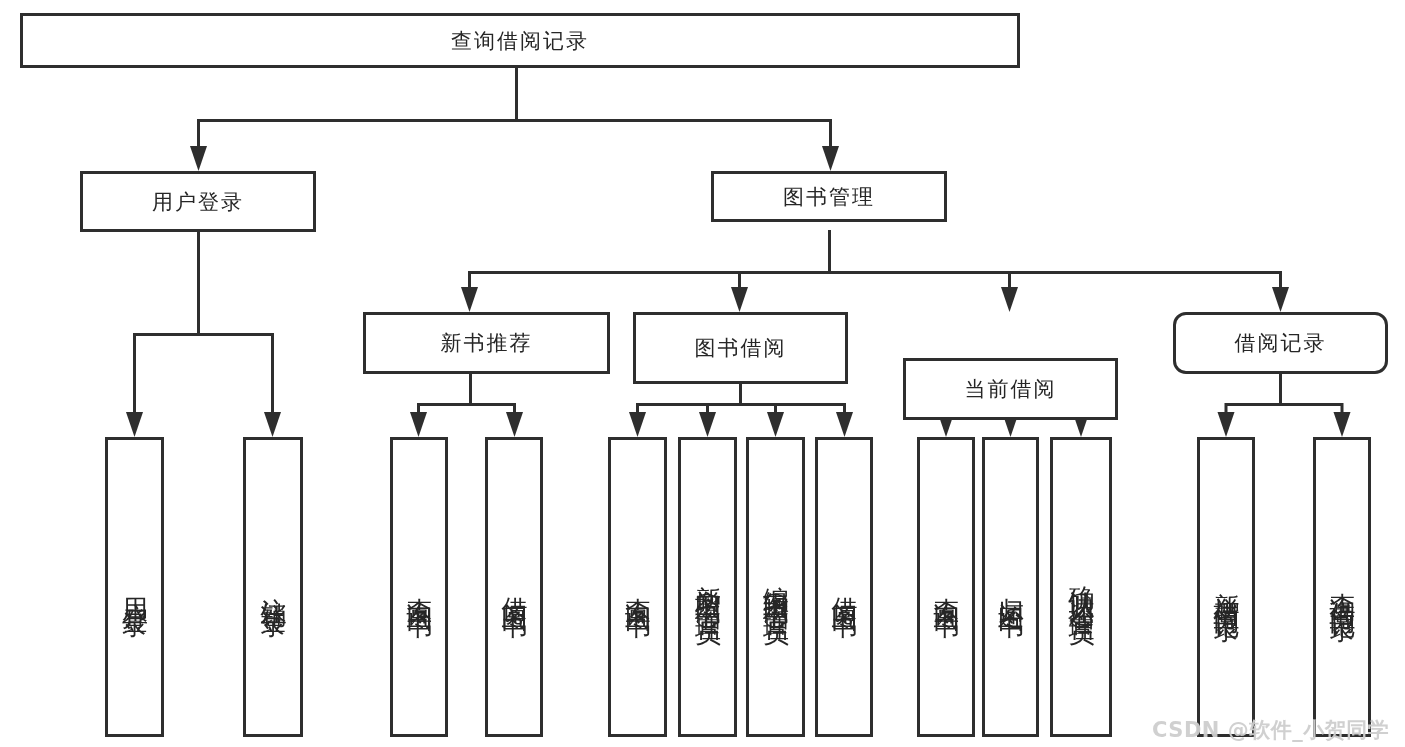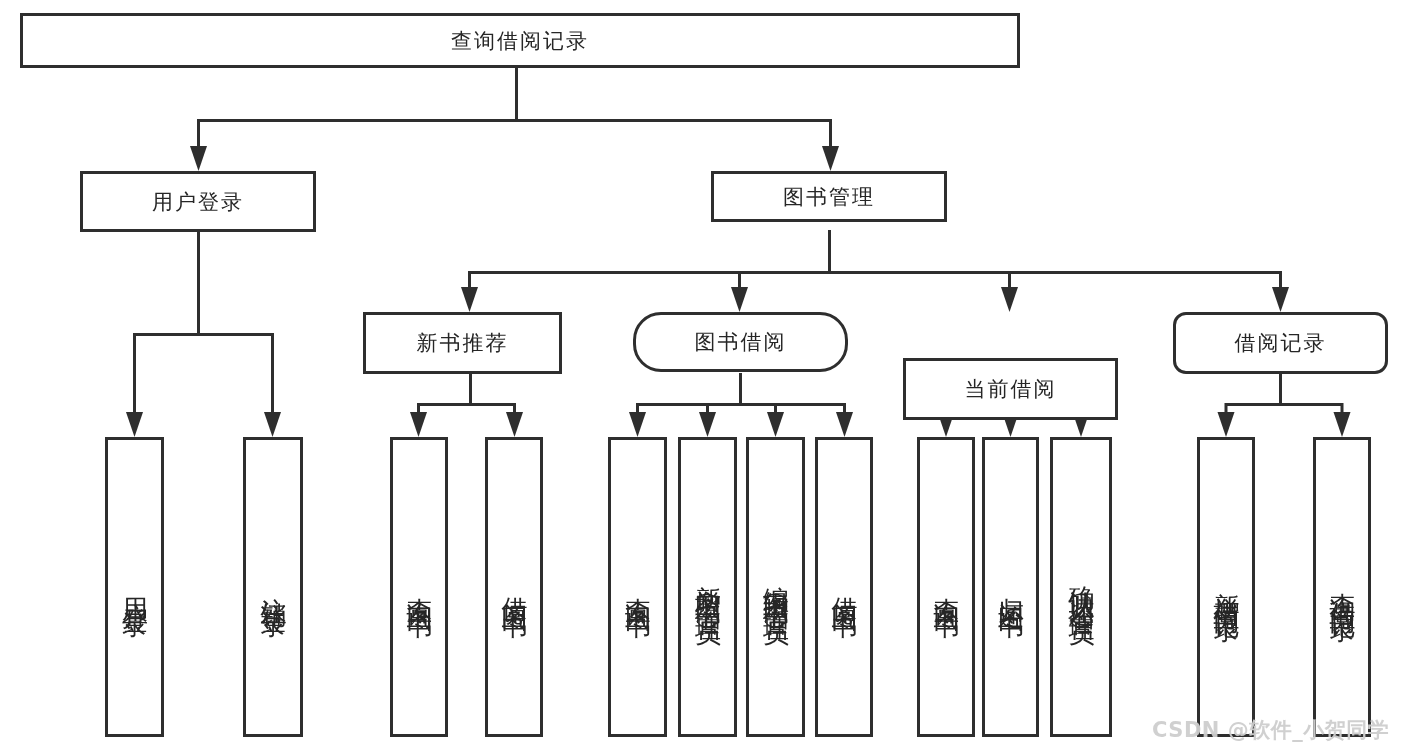--- a/index.html
+++ b/index.html
@@ -106,24 +106,24 @@
     <span>查询借阅记录</span>
   </div>
 
   <div class="box h" style="left:80px; top:171px; width:236px; height:61px;">
     <span>用户登录</span>
   </div>
   <div class="box h" style="left:711px; top:171px; width:236px; height:51px;">
     <span>图书管理</span>
   </div>
 
-  <div class="box h" style="left:363px; top:312px; width:199px; height:62px;text-align:center;">
+  <div class="box h" style="left:363px; top:312px; width:247px; height:62px;text-align:center;">
     <span>新书推荐</span>
   </div>
-  <div class="box h" style="left:633px; top:312px; width:215px; height:60px;border-radius:28px;">
+  <div class="box h" style="left:633px; top:312px; width:215px; height:72px;">
     <span>图书借阅</span>
   </div>
   <div class="box h" style="left:903px; top:312px; width:215px; height:62px;margin-top:46px;">
     <span>当前借阅</span>
   </div>
   <div class="box h" style="left:1173px; top:312px; width:215px; height:62px;border-radius:13px;">
     <span>借阅记录</span>
   </div>
 
   <div class="box v" style="left:105px; top:437px; width:59px; height:300px;">

